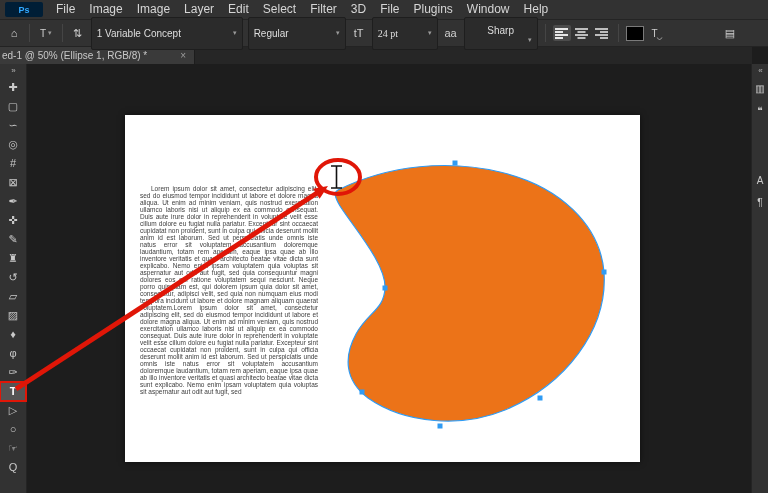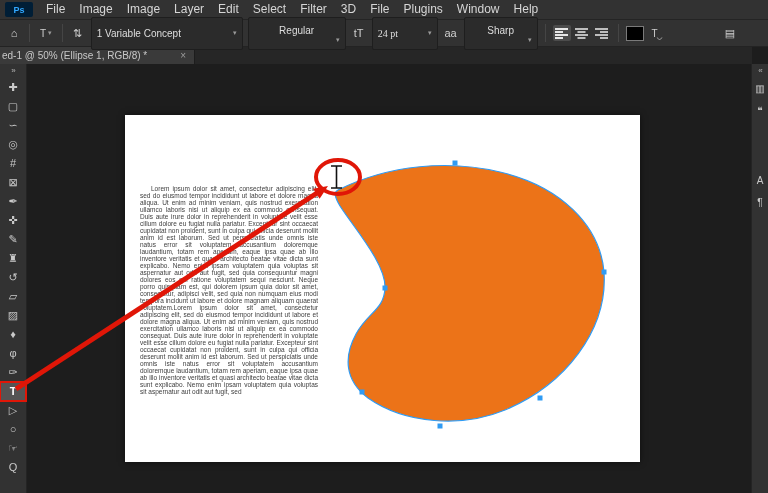--- a/index.html
+++ b/index.html
@@ -3,34 +3,34 @@
 <meta charset="utf-8">
 <style>
   html,body{margin:0;padding:0;}
   body{width:768px;height:493px;overflow:hidden;background:#1d1d1d;
        font-family:"Liberation Sans", sans-serif;-webkit-font-smoothing:antialiased;position:relative;}
   #screen{position:absolute;inset:0;width:768px;height:493px;overflow:hidden;}
 
   
   .menubar{position:absolute;top:0;left:0;right:0;height:19px;background:#323232;
            border-bottom:1px solid #242424;display:flex;align-items:center;z-index:5;}
-  .pslogo{width:28px;height:15px;margin:0 6px 0 5px;background:#001e36;color:#31a8ff;
+  .pslogo{width:38px;height:15px;margin:0 6px 0 5px;background:#001e36;color:#31a8ff;
           font-size:9px;font-weight:bold;display:flex;align-items:center;justify-content:center;border-radius:2px;}
   .menuitem{color:#d6d6d6;font-size:12px;padding:0 7px;line-height:19px;cursor:default;white-space:nowrap;}
 
   
   .optionsbar{position:absolute;top:20px;left:0;right:0;height:26px;background:#323232;
               border-bottom:1px solid #232323;display:flex;align-items:center;z-index:5;
               font-size:10px;color:#cfcfcf;padding-left:6px;gap:5px;}
   .obicon{min-width:16px;text-align:center;font-size:11px;color:#cfcfcf;}
   .obdivider{width:1px;height:18px;background:#454545;margin:0 2px;}
   .field{background:#2b2b2b;border:1px solid #1e1e1e;border-radius:2px;height:17px;
          display:flex;align-items:center;padding:7px 5px;color:#dedede;}
   .field .caret{margin-left:auto;font-size:7px;color:#9a9a9a;padding-left:5px;}
-  .f-family{width:140px;} .f-style{width:86px;flex-direction:column;} .f-size{width:54px;font-family:Liberation Serif, serif;} .f-aa{width:62px;flex-direction:column;}
+  .f-family{width:140px;} .f-style{width:86px;} .f-size{width:54px;font-family:Liberation Serif, serif;} .f-aa{width:62px;flex-direction:column;}
   .presettool{display:flex;align-items:center;gap:2px;padding:0 3px;}
   .presettool .caret{font-size:7px;color:#9a9a9a;}
   .aligngroup{display:flex;align-items:center;gap:2px;}
   .alignbtn{width:18px;height:16px;display:flex;align-items:center;justify-content:center;color:#bdbdbd;border-radius:2px;}
   .alignbtn.active{background:#4c4c4c;color:#e8e8e8;}
   .swatch{width:16px;height:13px;background:#000;border:1px solid #7a7a7a;}
   .warp{font-size:10px;letter-spacing:-1px;}
   .ob-right{margin-left:auto;margin-right:30px;font-size:11px;}
 
   

